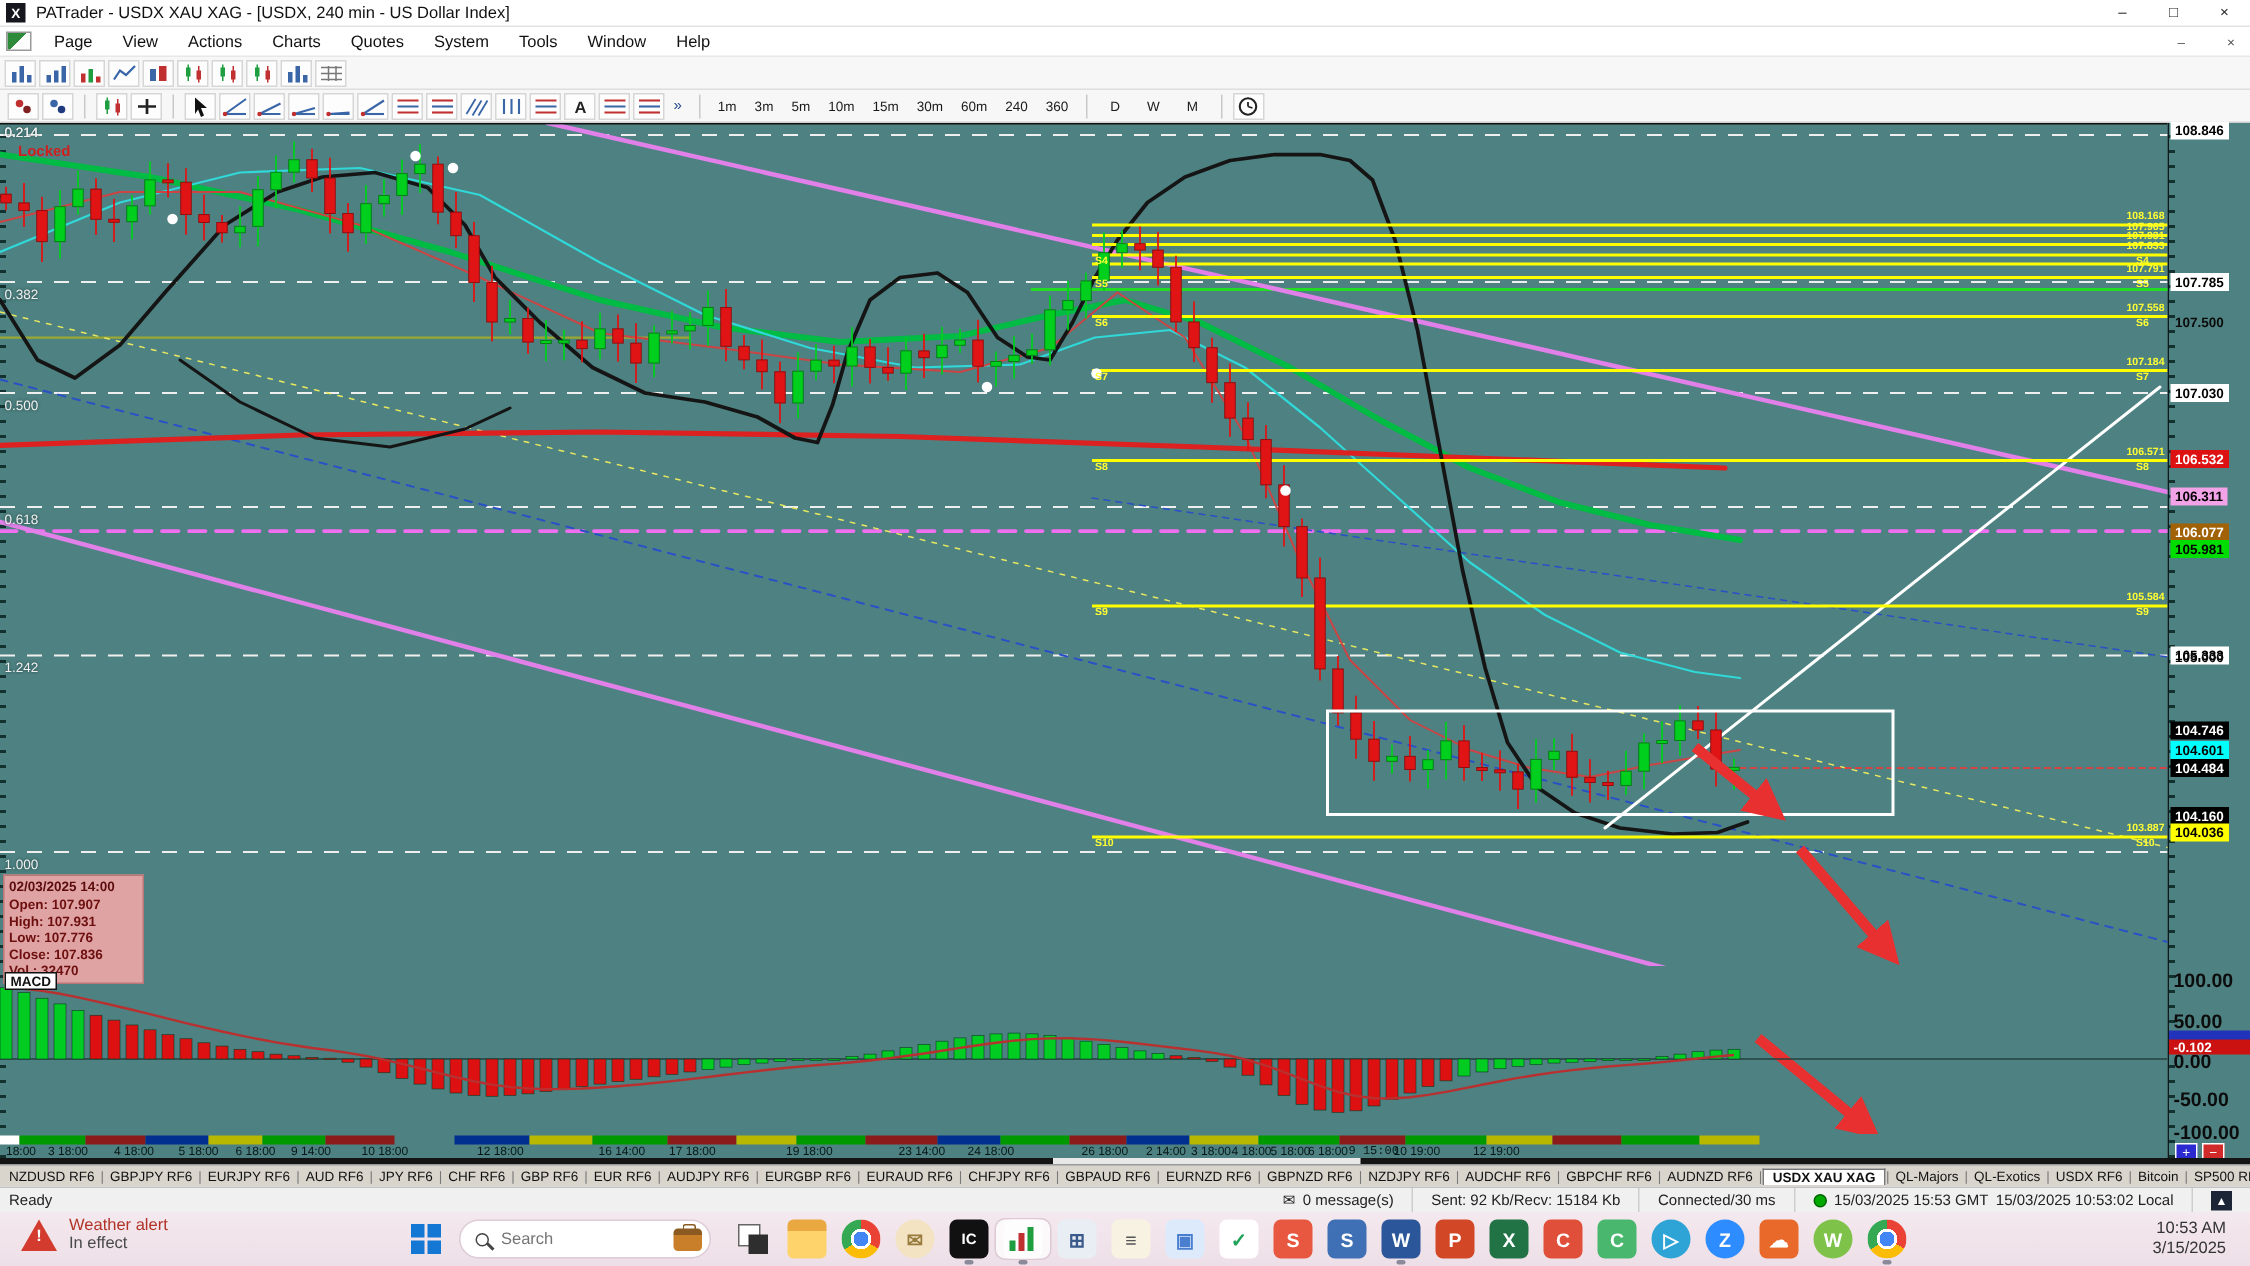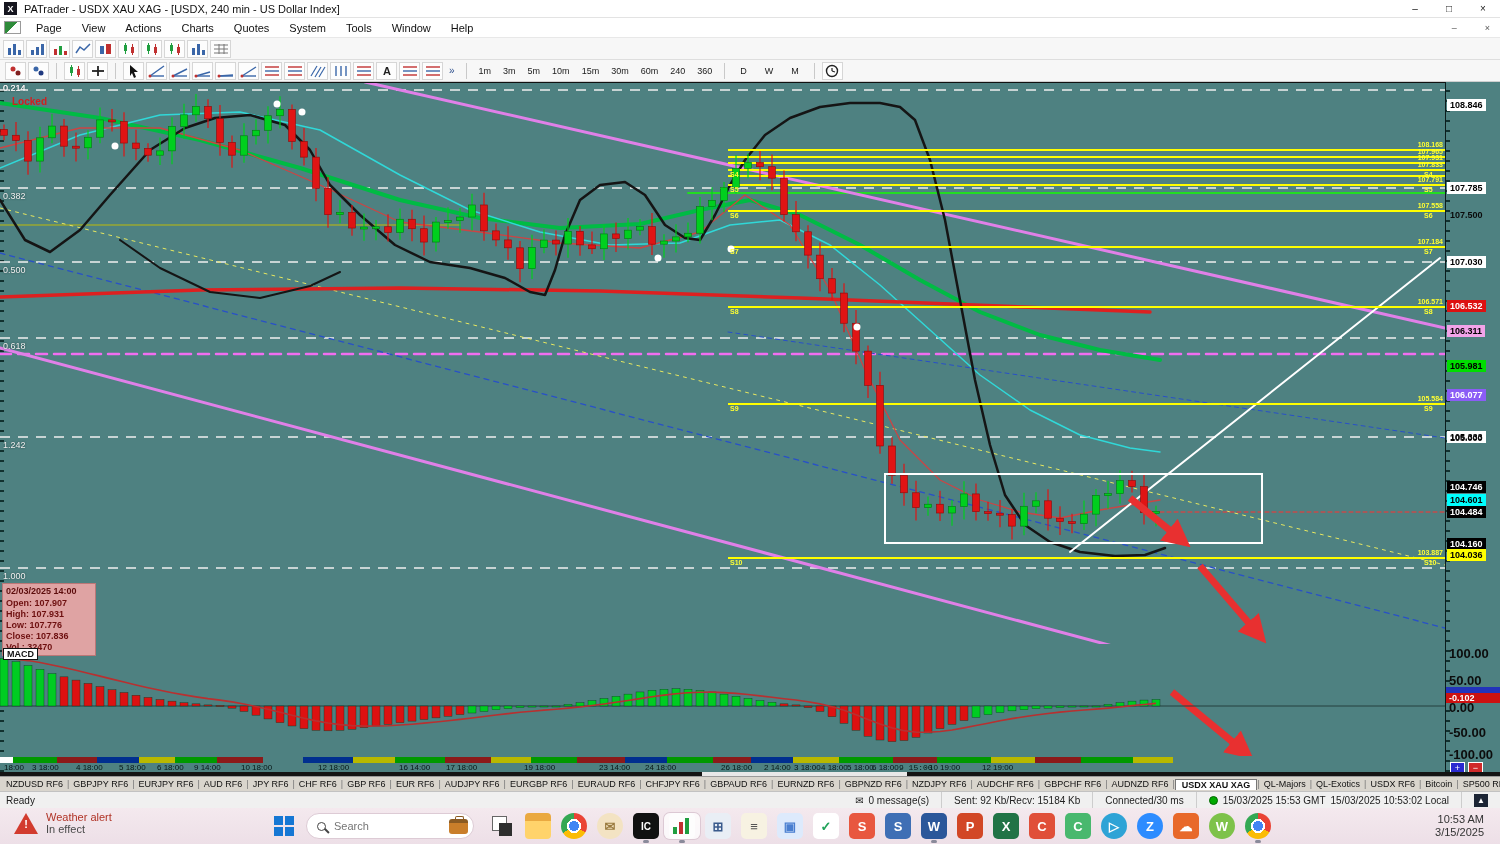--- a/index.html
+++ b/index.html
@@ -724,27 +724,27 @@
       <div class="s-tag" style="left: 1424px; top: 248px;">S7</div>
       <div class="s-tag" style="left: 730px; top: 308px;">S8</div>
       <div class="s-price" style="left: 1383px; top: 298px;">106.571</div>
       <div class="s-tag" style="left: 1424px; top: 308px;">S8</div>
       <div class="s-tag" style="left: 730px; top: 405px;">S9</div>
       <div class="s-price" style="left: 1383px; top: 395px;">105.584</div>
       <div class="s-tag" style="left: 1424px; top: 405px;">S9</div>
       <div class="s-tag" style="left: 730px; top: 559px;">S10</div>
       <div class="s-price" style="left: 1383px; top: 549px;">103.887</div>
       <div class="s-tag" style="left: 1424px; top: 559px;">S10</div>
-      <div class="ax-label" style="top: 81px; color: rgb(0, 0, 0); background: rgb(255, 255, 255); margin-top: 18px;">108.846</div>
+      <div class="ax-label" style="top: 81px; color: rgb(0, 0, 0); background: rgb(255, 255, 255);">108.846</div>
       <div class="ax-label" style="top: 182px; color: rgb(0, 0, 0); background: rgb(255, 255, 255);">107.785</div>
       <div class="ax-label" style="top: 209px; color: rgb(10, 10, 10);">107.500</div>
       <div class="ax-label" style="top: 256px; color: rgb(0, 0, 0); background: rgb(255, 255, 255);">107.030</div>
       <div class="ax-label" style="top: 300px; color: rgb(255, 255, 255); background: rgb(221, 17, 17);">106.532</div>
       <div class="ax-label" style="top: 325px; color: rgb(0, 0, 0); background: rgb(242, 163, 232);">106.311</div>
-      <div class="ax-label" style="top: 349px; color: rgb(255, 255, 255); background: #8b5cf6; margin-top: 40px;">106.077</div>
+      <div class="ax-label" style="top: 349px; color: rgb(255, 255, 255); background: #a16207;">106.077</div>
       <div class="ax-label" style="top: 360px; color: rgb(0, 0, 0); background: rgb(0, 221, 0);">105.981</div>
       <div class="ax-label" style="top: 431px; color: rgb(0, 0, 0); background: rgb(255, 255, 255);">105.333</div>
       <div class="ax-label" style="top: 432px; color: rgb(10, 10, 10); text-align: center;">105.000</div>
       <div class="ax-label" style="top: 481px; color: rgb(255, 255, 255); background: rgb(0, 0, 0);">104.746</div>
       <div class="ax-label" style="top: 494px; color: rgb(0, 0, 0); background: rgb(0, 255, 255);">104.601</div>
       <div class="ax-label" style="top: 506px; color: rgb(255, 255, 255); background: rgb(0, 0, 0);">104.484</div>
       <div class="ax-label" style="top: 538px; color: rgb(255, 255, 255); background: rgb(0, 0, 0);">104.160</div>
       <div class="ax-label" style="top: 549px; color: rgb(0, 0, 0); background: rgb(255, 255, 0);">104.036</div>
       <div class="macd-ax" style="top: 646px;">100.00</div>
       <div class="macd-ax" style="top: 673px;">50.00</div>

